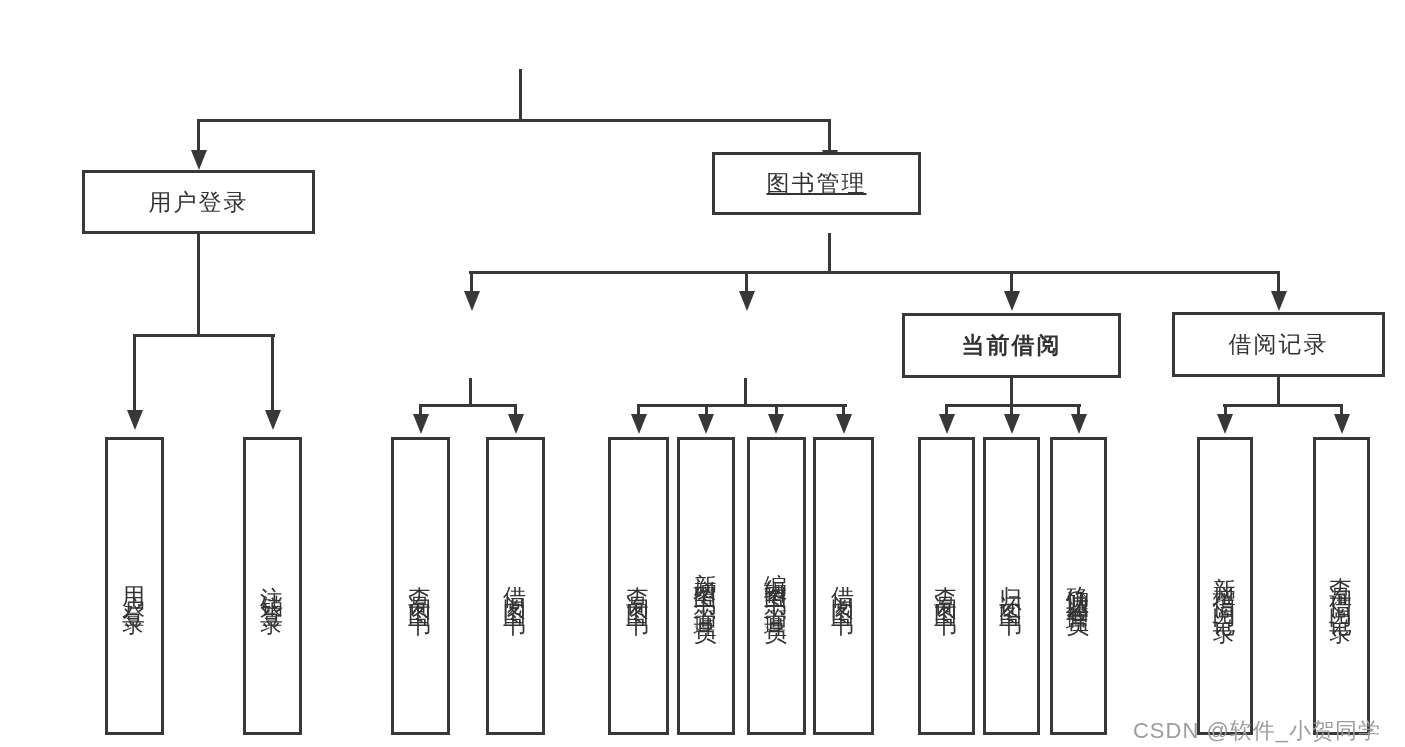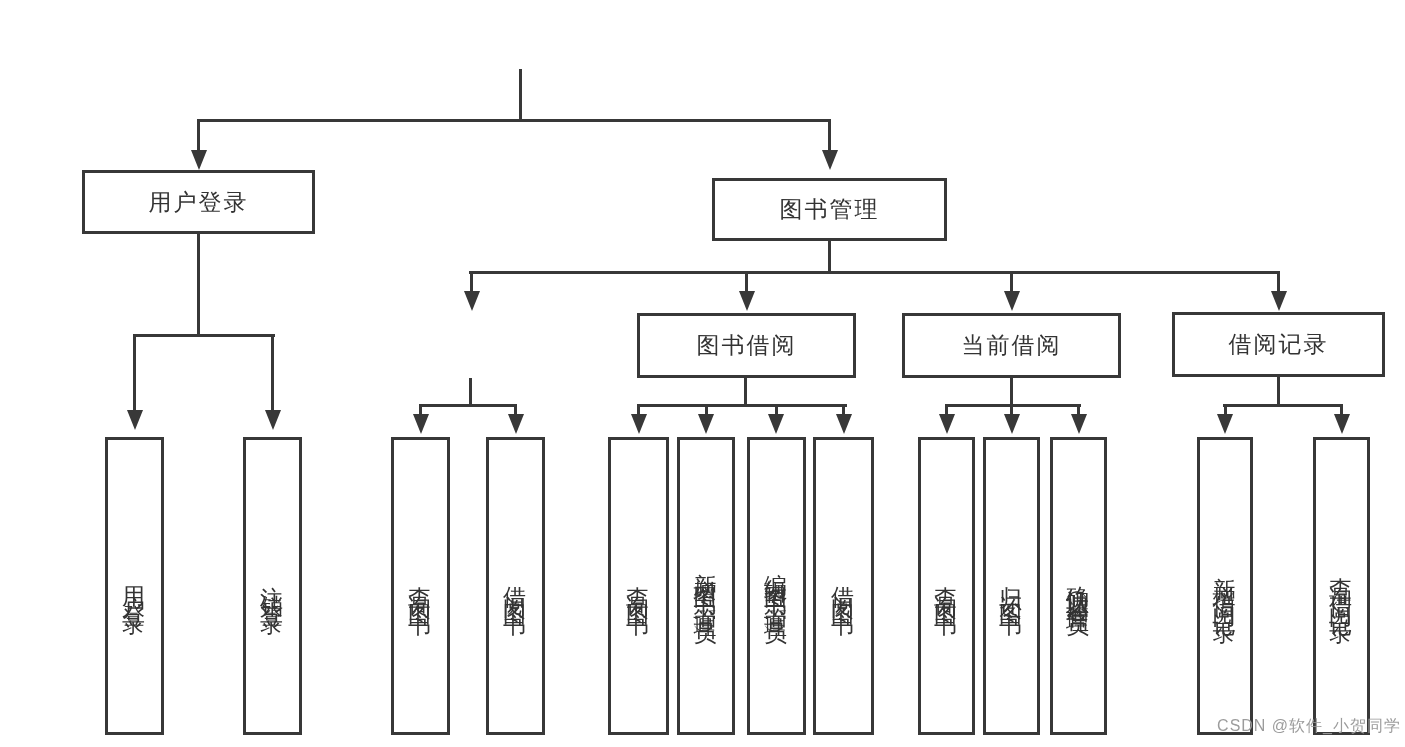--- a/index.html
+++ b/index.html
@@ -55,39 +55,38 @@
     position: absolute;
     width: 0; height: 0;
     border-left: 8px solid transparent;
     border-right: 8px solid transparent;
     border-top: 20px solid #383838;
     z-index: 1;
   }
   #watermark {
     position: absolute;
     top: 716px;
-    right: 4px;
-    font-size: 16px;
+    right: 24px;
+    font-size: 22px;
     color: #9c9c9c;
     letter-spacing: 1px;
     z-index: 3;
     margin-left: 20px;
   }
 </style>
 </head>
 <body>
 
 <div id="stage">
 
 
   <div class="hbox" style="left:82px; top:170px; width:233px; height:64px;">用户登录</div>
-  <div class="hbox" style="left:712px; top:178px; width:235px; height:63px;">图书管理</div>
+  <div class="hbox" style="left:712px; top:152px; width:209px; height:63px;text-decoration:underline;">图书管理</div>
 
-  <div class="hbox" style="left:637px; top:313px; width:219px; height:65px;">图书借阅</div>
-  <div class="hbox" style="left:902px; top:313px; width:219px; height:65px;">当前借阅</div>
+  <div class="hbox" style="left:902px; top:313px; width:219px; height:65px;font-weight:bold;">当前借阅</div>
   <div class="hbox" style="left:1172px; top:312px; width:213px; height:65px;">借阅记录</div>
 
   <div class="vbox" style="left:105px; width:59px;">用户登录</div>
   <div class="vbox" style="left:243px; width:59px;">注销登录</div>
 
   <div class="vbox" style="left:391px; width:59px;">查询图书</div>
   <div class="vbox" style="left:486px; width:59px;">借阅图书</div>
 
   <div class="vbox" style="left:608px; width:61px;">查询图书</div>
   <div class="vbox ls7" style="left:677px; width:58px;">新增图书（管理员）</div>

